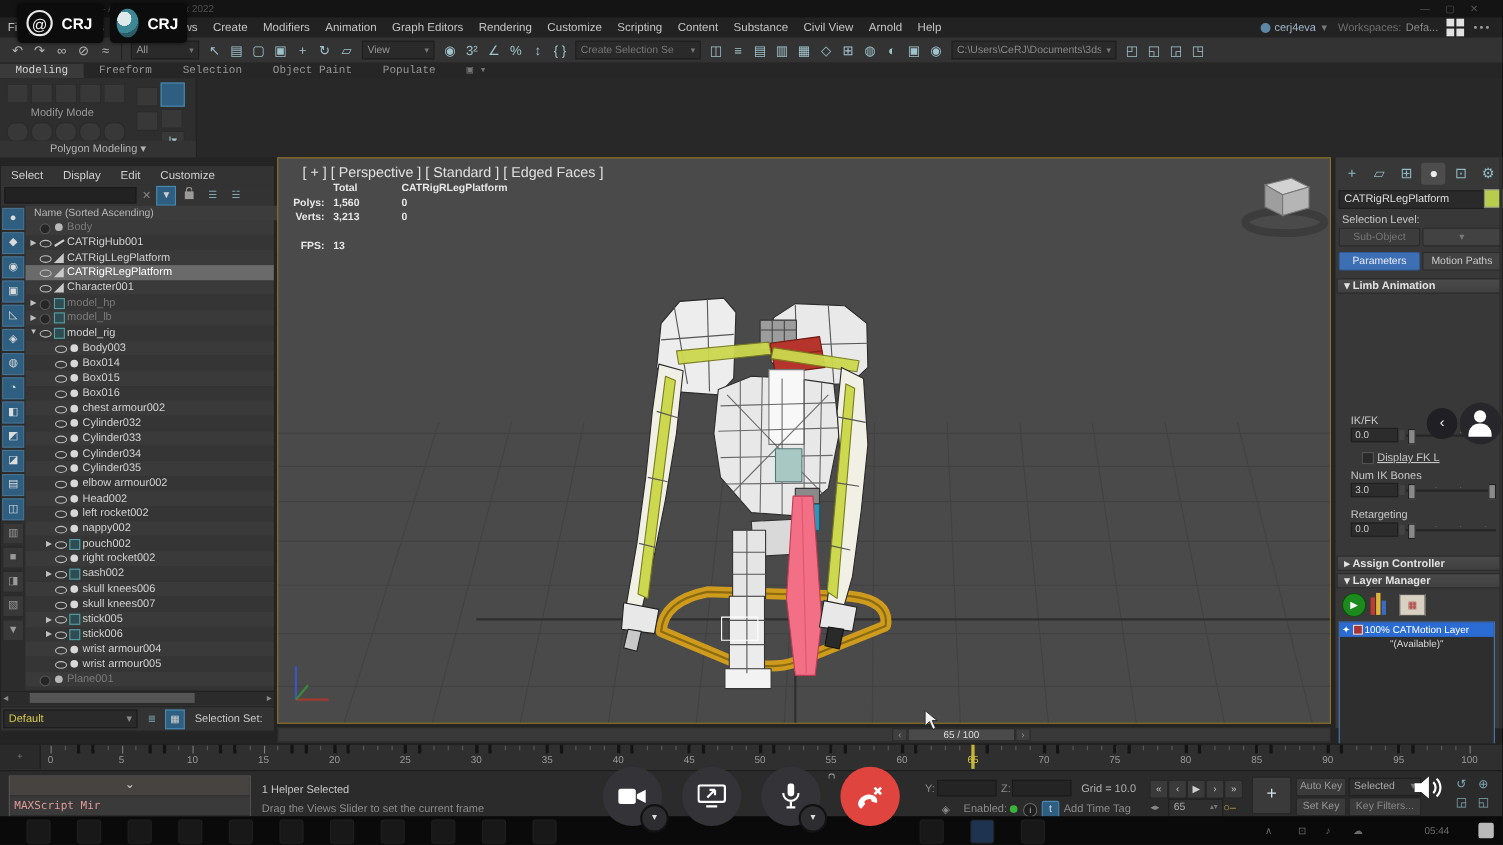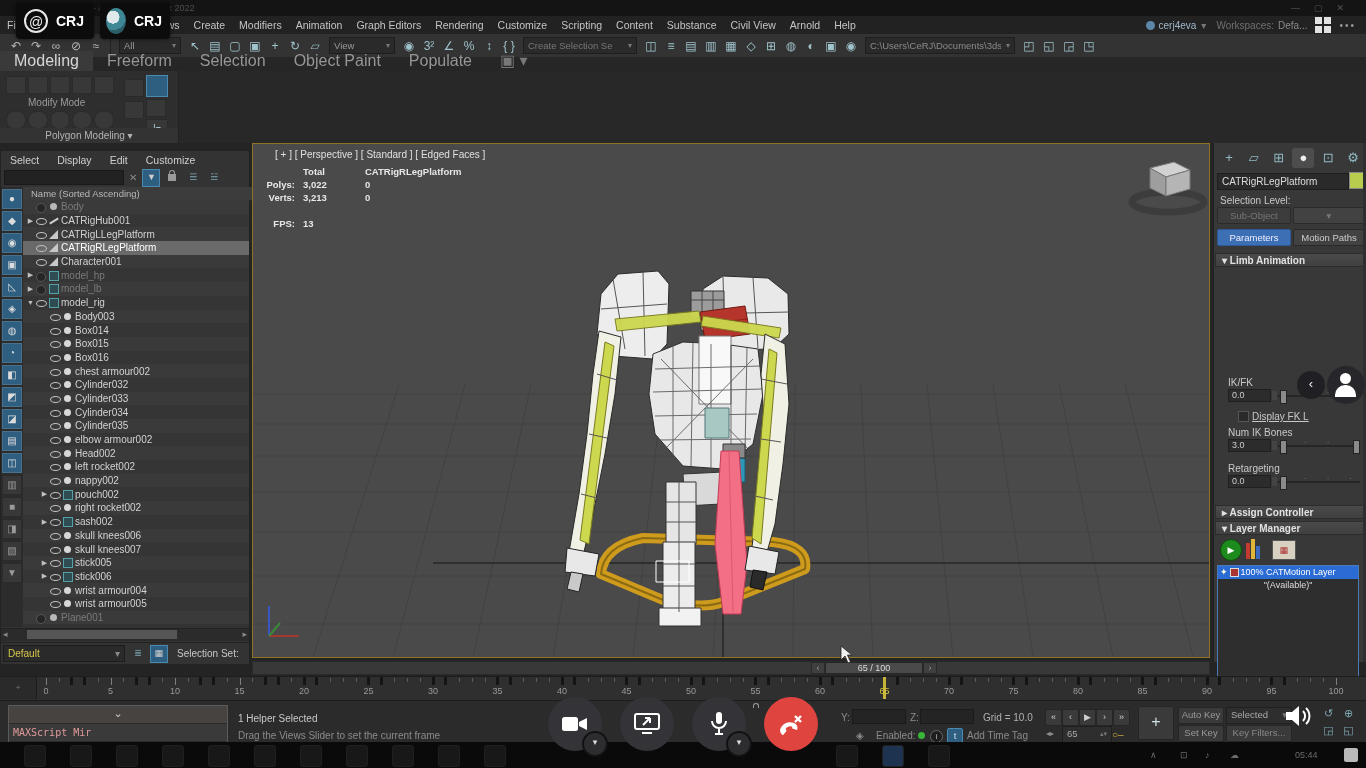--- a/index.html
+++ b/index.html
@@ -23,21 +23,21 @@
   .maintoolbar{left:0;top:34px;width:1366px;height:23px;background:#333;border-bottom:1px solid #222;display:flex;align-items:center;padding-left:6px;}
   .tbi{width:20px;text-align:center;color:#9fc3cc;font-size:12px;line-height:22px;flex:0 0 auto;}
   .tbi.gray{color:#b5b5b5;}
   .tbsep{width:1px;height:16px;background:#222;margin:0 4px;flex:0 0 auto;}
   .dd{background:#2a2a2a;border:1px solid #1e1e1e;color:#999;height:15px;line-height:15px;padding:0 4px;font-size:9.5px;
       display:flex;align-items:center;justify-content:space-between;flex:0 0 auto;margin:0 4px;}
   .dd .car{color:#777;margin-left:5px;font-size:8px;}
   .rep{display:contents;}
   
   .ribbontabs{left:0;top:57px;width:1366px;height:14px;background:#262626;display:flex;align-items:flex-end;}
-  .rtab{padding:1px 14px;color:#969696;font-size:16px;}
+  .rtab{padding:1px 14px;color:#969696;font-size:10px;font-family:Liberation Mono, monospace;}
   .rtab.active{background:#3a3a3a;color:#d6d6d6;}
   .ribbonbody{left:0;top:71px;width:1366px;height:72px;background:#282828;}
   .ribpanel{position:absolute;left:0;top:0;width:178px;height:72px;background:#2e2e2e;border-right:1px solid #222;}
   .ribbtn{position:absolute;width:18px;height:16px;background:#383838;border:1px solid #2a2a2a;}
   .ribbtn.round{border-radius:8px;}
   .ribbtn.blue{background:#2e5f80;border-color:#4a8ab0;}
   .riblabel{position:absolute;color:#9a9a9a;font-size:10px;}
   .polybar{position:absolute;left:0;top:57px;width:178px;height:15px;background:#333;color:#b4b4b4;text-align:center;line-height:15px;font-size:10px;}
   
   .explorer{left:0;top:150px;width:248px;height:513px;background:#333;border:1px solid #222;}
@@ -72,21 +72,21 @@
   .ti.grp::before{content:"";position:absolute;left:1px;top:2px;width:8px;height:8px;border:1px solid #56a0a8;background:#2f4c52;}
   .hscroll{position:absolute;left:0;top:477px;width:248px;height:12px;background:#2b2b2b;border-top:1px solid #222;}
   .hthumb{position:absolute;left:26px;top:1px;width:150px;height:9px;background:#555;}
   .harrow{position:absolute;top:0;color:#888;font-size:9px;line-height:11px;}
   .expbottom{position:absolute;left:0;top:491px;width:248px;height:21px;background:#333;display:flex;align-items:center;border-top:1px solid #222;}
   .defdd{width:112px;height:15px;background:#2a2a2a;border:1px solid #1c1c1c;color:#d8c84a;font-size:10px;line-height:15px;padding:0 4px;margin-left:2px;display:flex;justify-content:space-between;}
   .defdd .car{color:#888;}
   .selset{color:#c8c8c8;margin-left:6px;font-size:10px;}
   
   .viewport{left:252px;top:143px;width:958px;height:515px;background:#4a4a4a;border:1px solid #8f7322;box-sizing:border-box;}
-  .vplabel{position:absolute;left:6px;top:5px;color:#e0e0e0;font-size:10px;padding-left:16px;}
+  .vplabel{position:absolute;left:6px;top:5px;color:#e0e0e0;font-size:13px;padding-left:16px;}
   .stats{position:absolute;left:10px;top:22px;display:grid;grid-template-columns:40px 62px auto;grid-auto-rows:13px;font-weight:bold;color:#e8e8e8;font-size:9.5px;}
   .stats .r{text-align:right;padding-right:8px;}
   .stats .gap{height:8px;grid-column:1 / 4;}
   
   .cmdpanel{left:1213px;top:143px;width:153px;height:519px;background:#383838;border-left:1px solid #222;}
   .cmdtabs{position:absolute;left:4px;top:5px;width:146px;display:flex;justify-content:space-between;}
   .cmdtab{width:22px;height:20px;color:#8fb8c2;font-size:13px;text-align:center;line-height:20px;}
   .cmdtab.sel{background:#4d4d4d;border-radius:3px;color:#eee;}
   .namefield{position:absolute;left:3px;top:30px;width:126px;height:15px;background:#2a2a2a;border:1px solid #1e1e1e;color:#ddd;line-height:15px;padding-left:4px;font-size:10px;}
   .swatch{position:absolute;left:135px;top:29px;width:15px;height:15px;background:#b8cc4e;border:1px solid #888;}
@@ -633,21 +633,21 @@
         <line x1="16" y1="492" x2="16" y2="462" stroke="#3a56c2"></line>
         <line x1="16" y1="492" x2="27" y2="479" stroke="#3a8a3a"></line>
       </g>
     </svg>
     <div class="vplabel">[ + ] [ Perspective ] [ Standard ] [ Edged Faces ]</div>
     <div class="stats">
       <span class="r"></span>
         <span>Total</span>
         <span>CATRigRLegPlatform</span>
       <span class="r">Polys:</span>
-        <span>3,022</span>
+        <span>1,560</span>
         <span>0</span>
       <span class="r">Verts:</span>
         <span>3,213</span>
         <span>0</span>
       <span class="gap"></span>
       <span class="r">FPS:</span>
         <span>13</span>
         <span></span>
     </div>
   </div>

